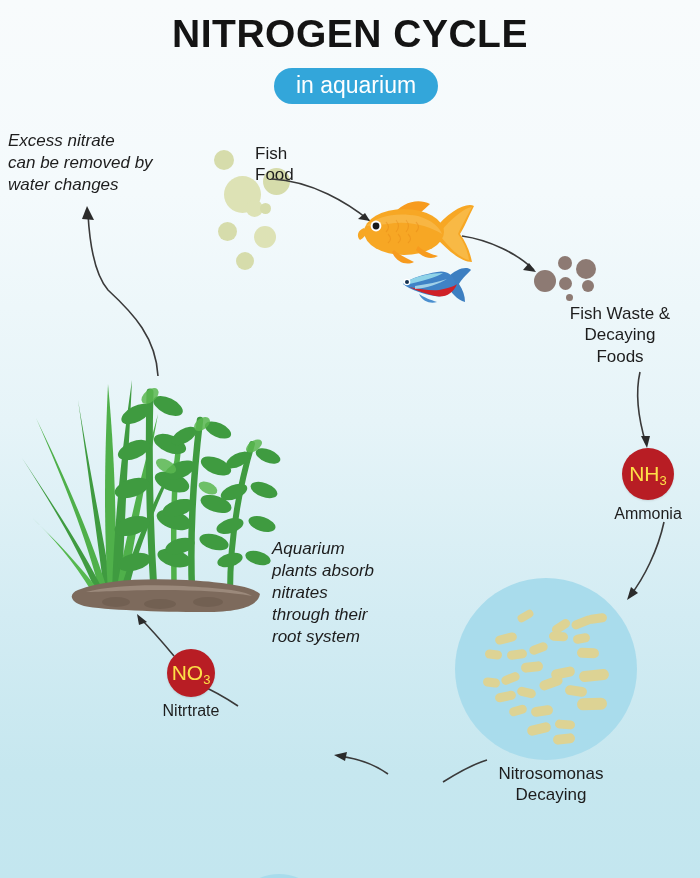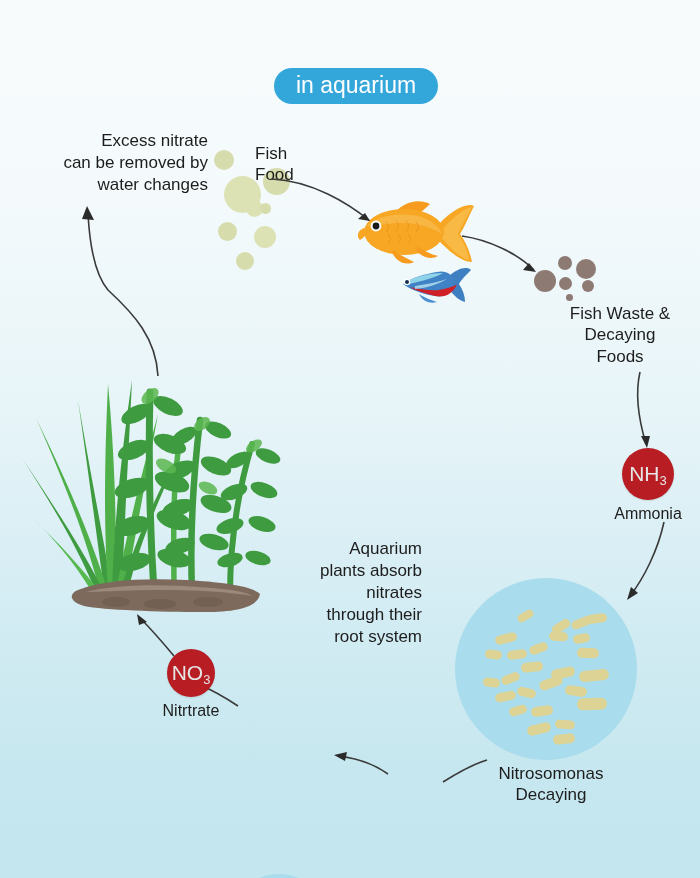--- a/index.html
+++ b/index.html
@@ -20,53 +20,55 @@
   }
   #subtitle-wrap{left:0;right:0;top:68px;text-align:center;padding-left:12px;}
   #subtitle{
     display:inline-block;background:#33a6da;color:#ffffff;
     font-size:23px;padding:4px 22px 6px 22px;border-radius:20px;
     line-height:1.15;
   }
 
   
   .note{
-    color:#1d1d1d;font-size:17px;line-height:1.30;text-align:right;
+    color:#1d1d1d;font-size:17px;line-height:1.30;text-align:left;
     white-space:pre-line;
+    font-style:italic;
   }
   .caption{
     color:#1d1d1d;font-size:17px;line-height:1.25;text-align:center;
     white-space:pre-line;
   }
 
   
   .badge-group{text-align:center;}
   .badge{
     border-radius:50%;display:flex;align-items:center;justify-content:center;
-    color:#e5e5e5;font-weight:normal;margin:0 auto;
+    color:#fde047;font-weight:normal;margin:0 auto;
     box-shadow:0 1px 2px rgba(0,0,0,0.10);
   }
   .badge span.f{font-size:21px;letter-spacing:0px;}
   .badge sub{font-size:13px;vertical-align:-0.30em;line-height:0;}
   .badge-label{margin-top:5px;font-size:16px;color:#1d1d1d;}
 
   
   .disc{border-radius:50%;position:relative;overflow:hidden;}
   .rod{position:absolute;border-radius:6px;}
 
   
   .dot{position:absolute;border-radius:50%;}
 
   svg{overflow:visible;}
 </style>
 </head>
 <body>
 
 <div class="stage">
 
+  <div class="abs" id="title">NITROGEN CYCLE</div>
   <div class="abs" id="subtitle-wrap">
     <span id="subtitle">in aquarium</span>
   </div>
 
   <div class="abs note" style="left:8px;top:130px;width:200px;">Excess nitrate
 can be removed by
 water changes</div>
 
   <div class="abs" style="left:200px;top:140px;width:110px;height:130px;">
     <span class="dot" style="left:14px;top:10px;width:20px;height:20px;background:#d6dcab;"></span>

